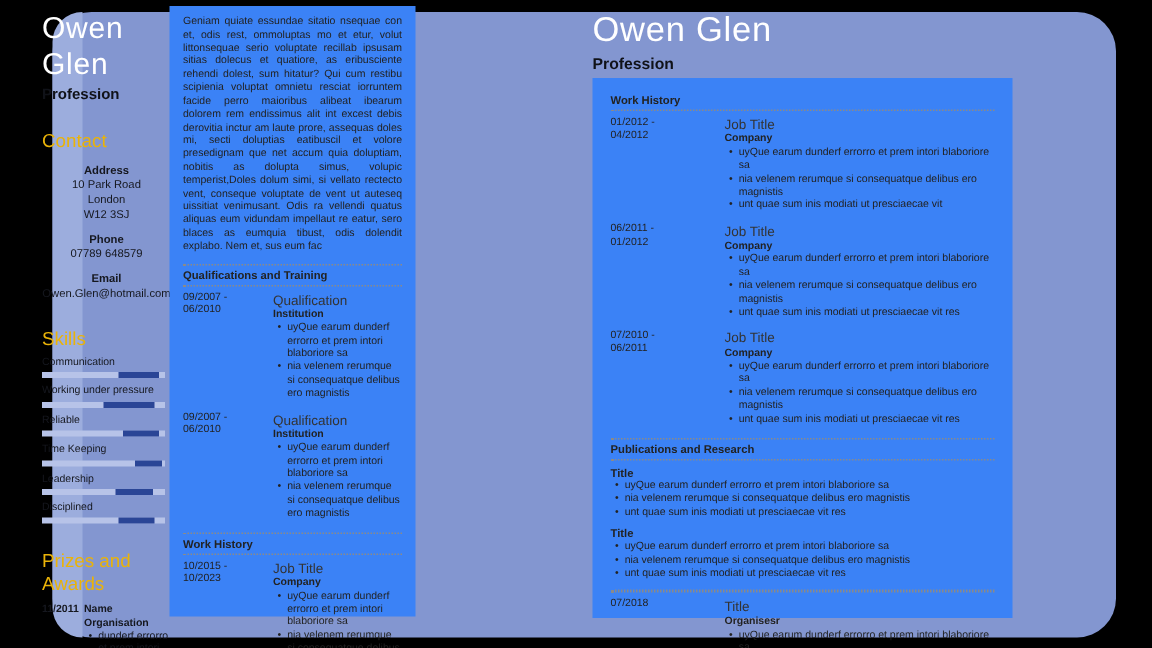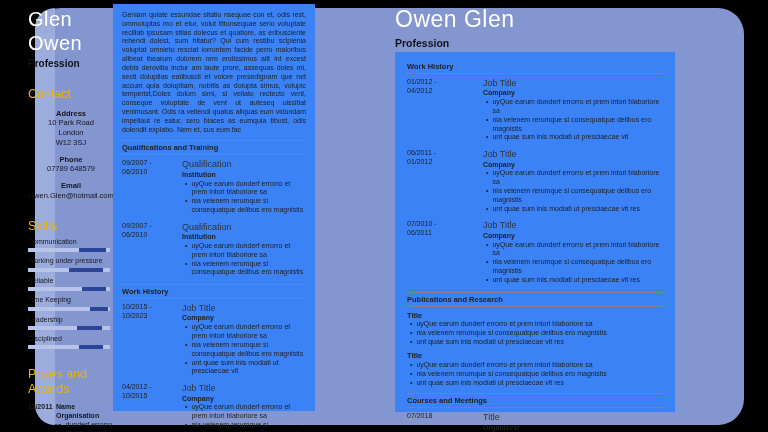--- a/index.html
+++ b/index.html
@@ -23,21 +23,21 @@
   .skill-label { font-size:7px; line-height:1.2; }
   .bar-track { position:relative; margin-top:2px; width:82px; height:4px; background:#b7c3e8; }
   .bar-fill { position:absolute; top:0; height:4px; background:#2a4596; }
   .award { display:flex; margin-top:7px; font-size:7px; line-height:1.25; }
   .award-date { width:28px; flex:none; font-weight:700; }
   .award-body { flex:1; }
   .b { font-weight:700; }
 
   
   .page { position:absolute; background:#3b82f6; color:#222; }
-  .page1 { left:113px; top:4px; width:202px; height:407px; padding:7px 9px; }
+  .page1 { left:113px; top:4px; width:164px; height:407px; padding:7px 9px; }
   .page2 { left:395px; top:52px; width:280px; height:360px; padding:8px 12px; }
 
   .p2head { position:absolute; left:395px; top:6px; width:280px; text-align:left; }
   .p2name { color:#fff; font-size:23px; font-weight:400; letter-spacing:.5px; }
   .p2prof { margin-top:4px; font-size:10.5px; font-weight:600; color:#101218; }
 
   .intro { font-size:7px; line-height:1.26; text-align:justify; }
 
   .dots { border-top:1px dotted #8a8a8a; height:0; }
   .sect { margin-top:6px; margin-bottom:4px; }
@@ -59,22 +59,22 @@
 </style>
 </head>
 <body>
 
 <div class="card">
   <div class="spine"></div>
 </div>
 
 <aside class="sidebar">
   <h1 class="name">
+    <span class="nm">Owen</span>
     <span class="nm">Glen</span>
-    <span class="nm">Owen</span>
   </h1>
   <div class="prof">Profession</div>
 
   <h2 class="side-h">Contact</h2>
   <div class="fld">
     <div class="lbl">Address</div>
     <div>10 Park Road</div>
     <div>London</div>
     <div>W12 3SJ</div>
   </div>
@@ -302,21 +302,20 @@
     <div class="bl">
         <span>nia velenem rerumque si consequatque delibus ero magnistis</span>
       </div>
     <div class="bl">
         <span>unt quae sum inis modiati ut presciaecae vit res</span>
       </div>
   </div>
 
   <div class="sect">
     <div class="dots"></div>
-    <div class="sect-title">Courses and Meetings</div>
     <div class="dots"></div>
   </div>
 
   <div class="entry">
     <div class="edate"><span>07/2018</span></div>
     <div class="ebody">
       <div class="etitle">Title</div>
       <div class="esub">Organisesr</div>
       <div class="bl">
           <span>uyQue earum dunderf errorro et prem intori blaboriore sa</span>

